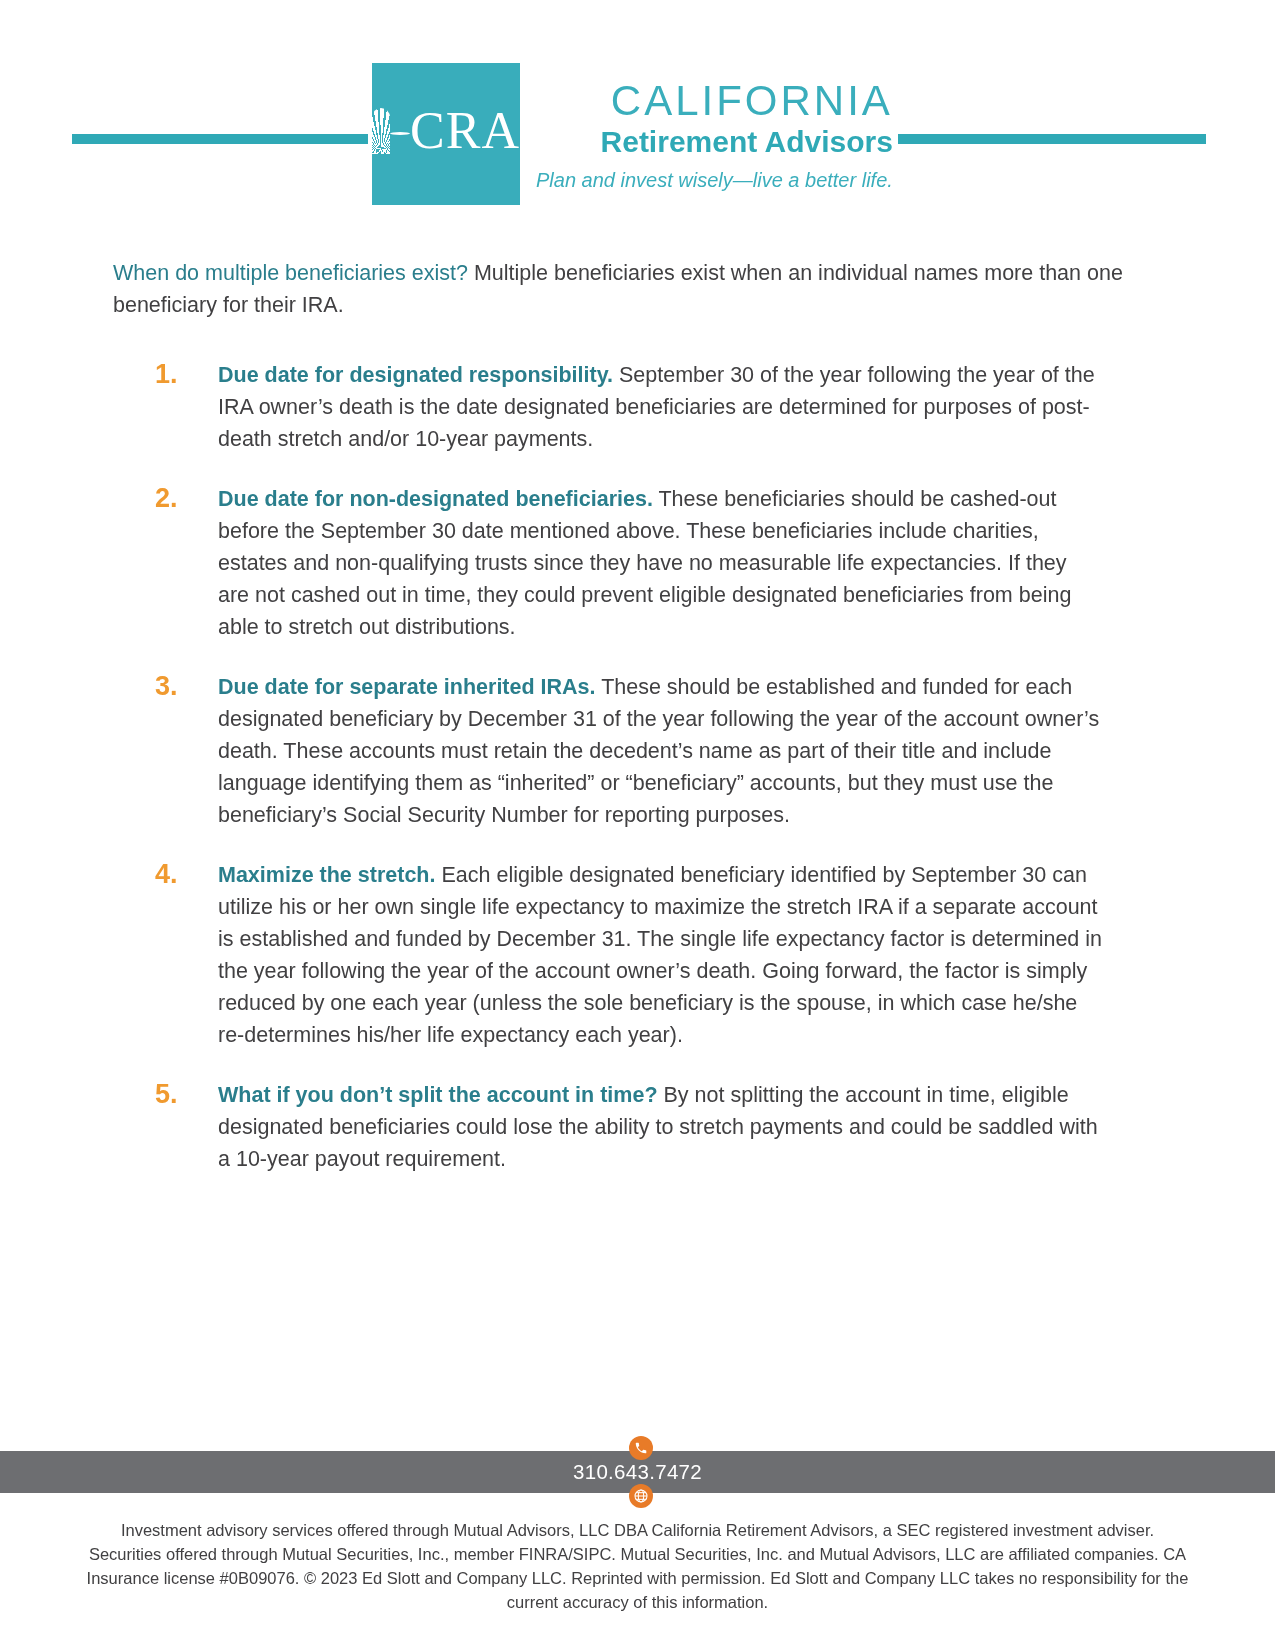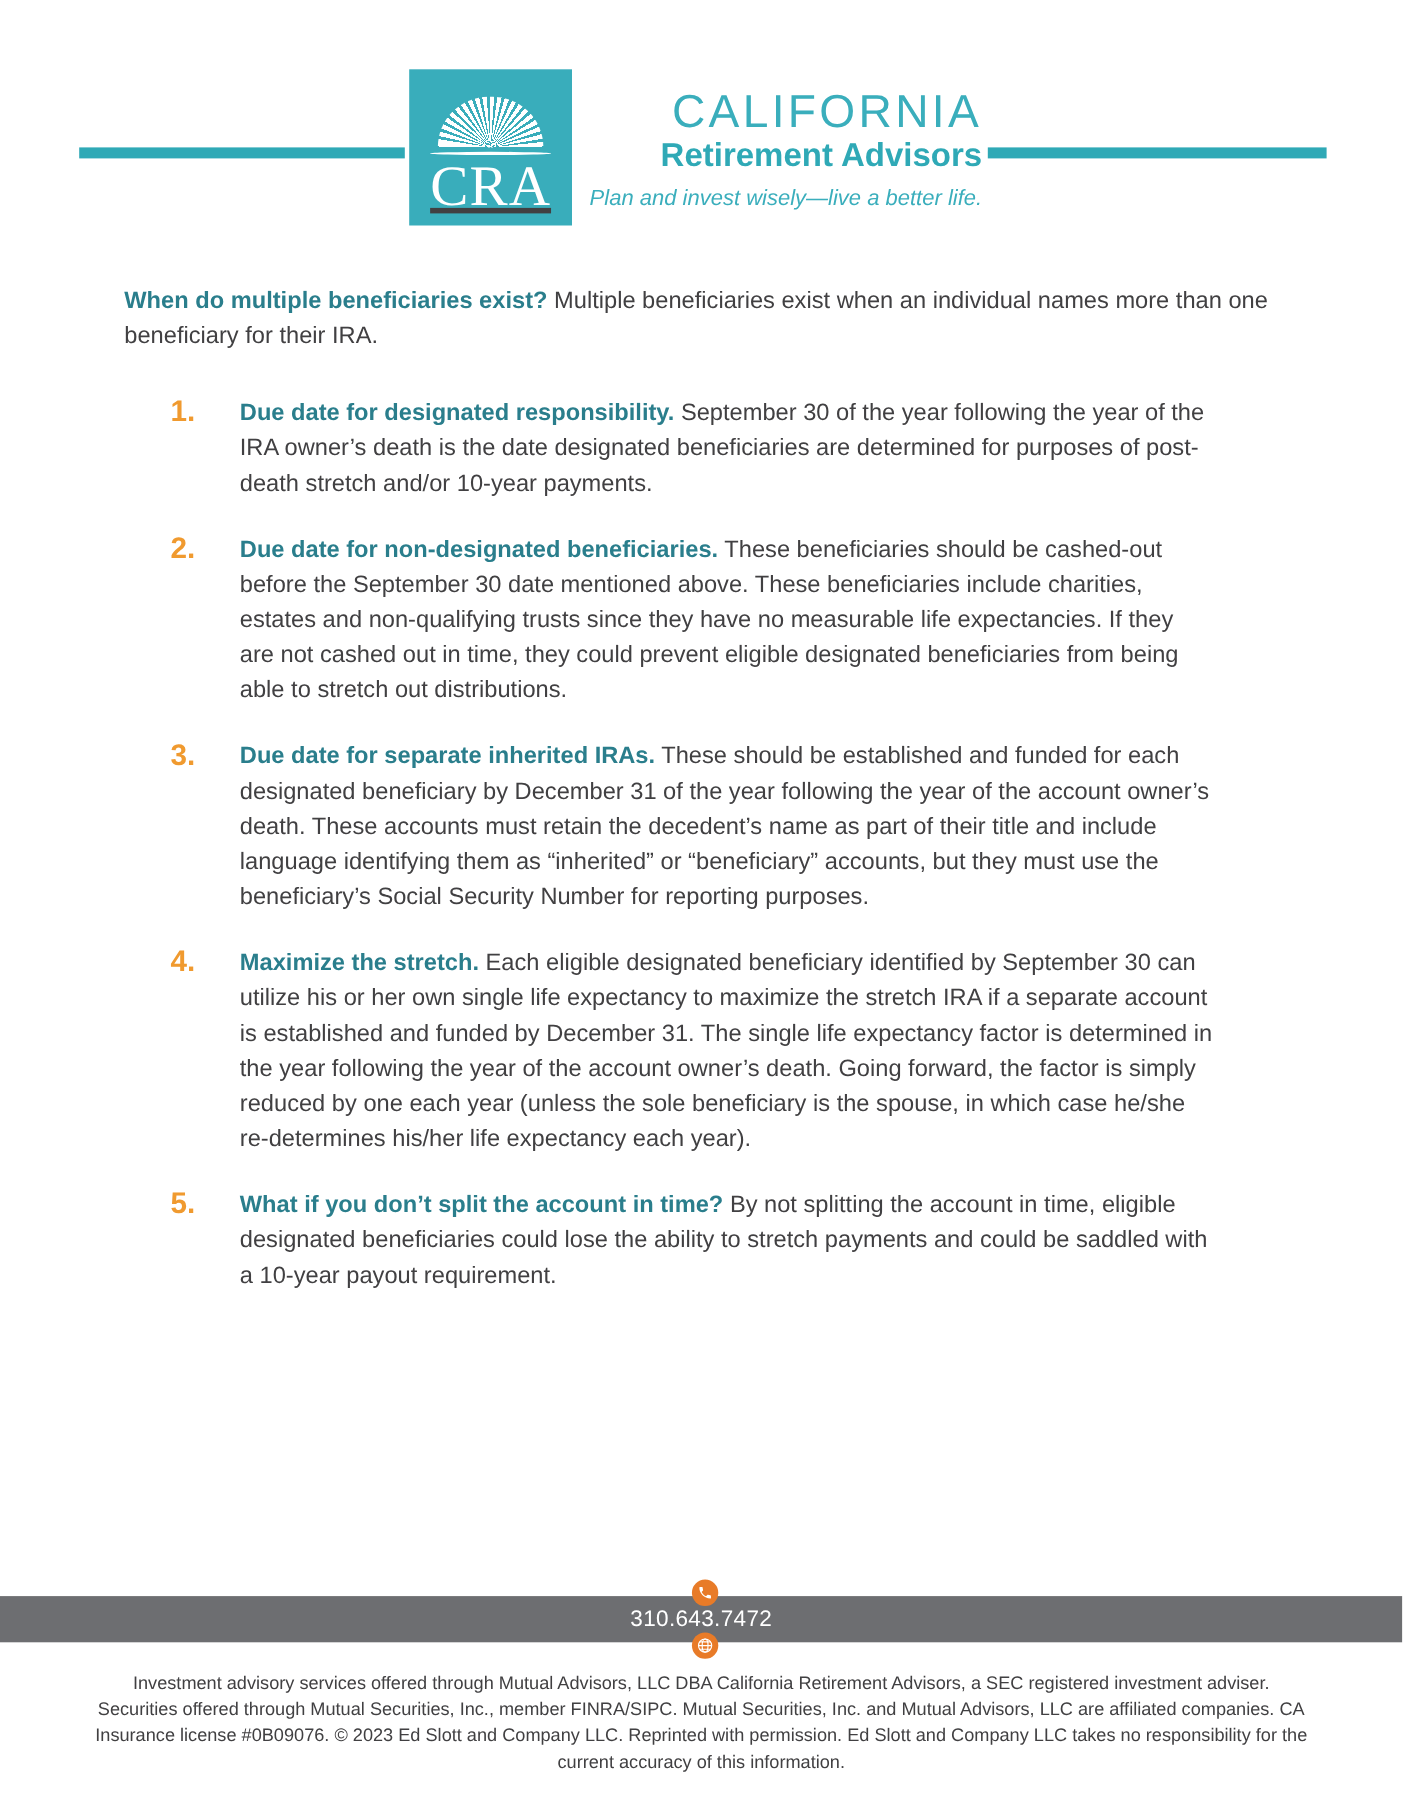--- a/index.html
+++ b/index.html
@@ -13,22 +13,22 @@
     overflow:hidden;
   }
   
   .header{position:relative;height:215px;}
   .rule{position:absolute;top:134px;height:10px;background:#2fa9b6;}
   .rule-left{left:72px;width:296px;}
   .rule-right{left:898px;width:308px;}
   .logo-block{position:absolute;left:372px;top:63px;display:flex;align-items:flex-start;}
   .logo-square{
     width:148px;height:142px;background:#39adbb;
-    display:flex;flex-direction:column;align-items:center;justify-content:flex-end;
-    padding-bottom:6px;box-sizing:border-box;text-decoration:underline;
+    display:flex;flex-direction:row;align-items:center;justify-content:flex-end;
+    padding-bottom:6px;box-sizing:border-box;
   }
   .sunburst{
     width:96px;height:46px;
     border-radius:96px 96px 0 0;
     background:repeating-conic-gradient(from -86deg at 50% 100%,
       #ffffff 0deg 5deg, #39adbb 5deg 8.5deg);
   }
   .horizon{width:110px;height:3px;background:#ffffff;border-radius:50%;margin-top:4px;}
   .logo-acronym{
     font-family:"Liberation Serif", serif;
@@ -41,21 +41,21 @@
   
   .doc-title{
     margin-top:62px;
     text-align:center;
     color:#6d6e71;
     font-size:45px;font-weight:700;line-height:56px;letter-spacing:-1px;
   }
   
   .content{margin:42px 112px 0 113px;}
   .intro-para{font-size:21.5px;line-height:32px;margin:0 0 30px 0;}
-  .intro-heading{color:#2a7e8c;font-weight:700;}
+  .intro-heading{color:#2a7e8c;font-weight:400;}
   .steps{margin:38px 0 0 42px;}
   .step{display:flex;margin-bottom:28px;}
   .step-num{
     flex:0 0 63px;
     color:#f09a2f;font-size:27px;font-weight:700;line-height:30px;
   }
   .step-body{flex:1;max-width:884px;font-size:21.5px;line-height:32px;}
   .step-heading{color:#2a7e8c;font-weight:700;}
   
   .footer-bar{

